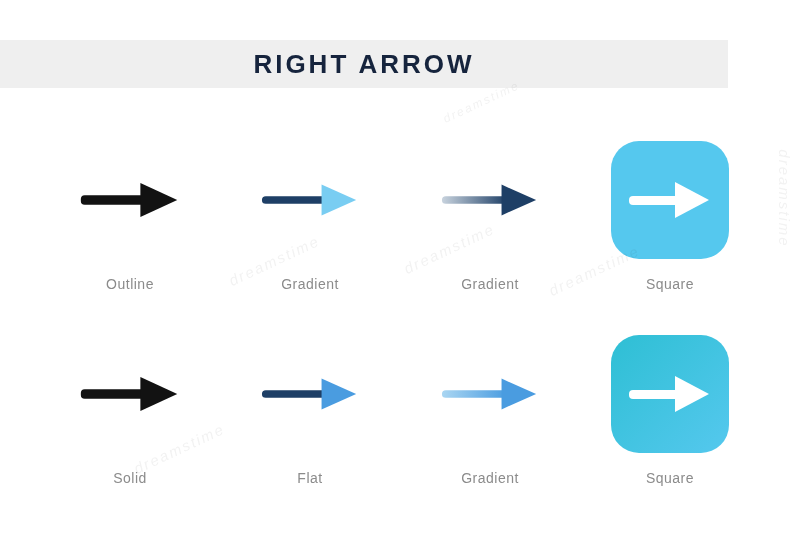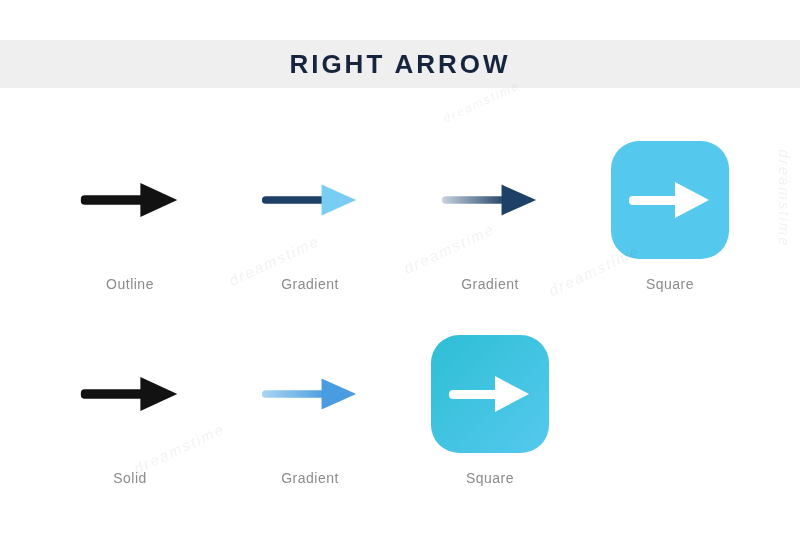--- a/index.html
+++ b/index.html
@@ -1,21 +1,21 @@
 <!DOCTYPE html>
 <html style="--black: #121212; --navy: #1e3f66; --lightblue: #79cdf2; --blue: #4a9ce0; --shaft-light: #c8d3de; --shaft-lightblue: #aad6f2; --cyan: #55c8ee; --teal: #2ebfd4; --title: #16243d; --label: #8b8b8b; --band: #efefef;"><head>
 <meta charset="utf-8">
 <style>
   html,body{margin:0;padding:0;background:#ffffff;}
   body{
     width:800px;height:534px;position:relative;overflow:hidden;
     font-family:"Liberation Sans", sans-serif;
   }
   .title-band{
-    position:absolute;top:40px;left:0;width:800px;height:48px;
+    position:absolute;top:40px;left:0;width:728px;height:48px;
     background:var(--band);
     display:flex;align-items:center;justify-content:center;
   }
   .title-band h1{
     margin:0;font-size:26px;font-weight:700;letter-spacing:3px;
     color:var(--title);text-transform:uppercase;
   }
   .content{
     position:absolute;top:130px;left:40px;width:720px;
   }
@@ -103,20 +103,29 @@
     <div class="cell">
       <div class="icon-box">
         <svg width="104" height="50" viewBox="0 0 110 50">
           <rect x="3" y="20" width="70" height="10" rx="4" style="fill:var(--black)"></rect>
           <polygon points="66,7 105,25 66,43" style="fill:var(--black)"></polygon>
         </svg>
       </div>
       <div class="label">Solid</div>
     </div>
 
+    <div class="cell">
+      <div class="icon-box">
+        <svg width="100" height="44" viewBox="0 0 104 44">
+          <rect x="2" y="18" width="68" height="8" rx="4" style="fill:var(--navy)"></rect>
+          <polygon points="64,6 100,22 64,38" style="fill:var(--blue)"></polygon>
+        </svg>
+      </div>
+      <div class="label">Flat</div>
+    </div>
 
     <div class="cell">
       <div class="icon-box">
         <svg width="100" height="44" viewBox="0 0 104 44">
           <defs>
             <linearGradient id="gradShaft2" x1="0" y1="0" x2="1" y2="0">
               <stop offset="0" style="stop-color:var(--shaft-lightblue)"></stop>
               <stop offset="1" style="stop-color:var(--blue)"></stop>
             </linearGradient>
           </defs>

